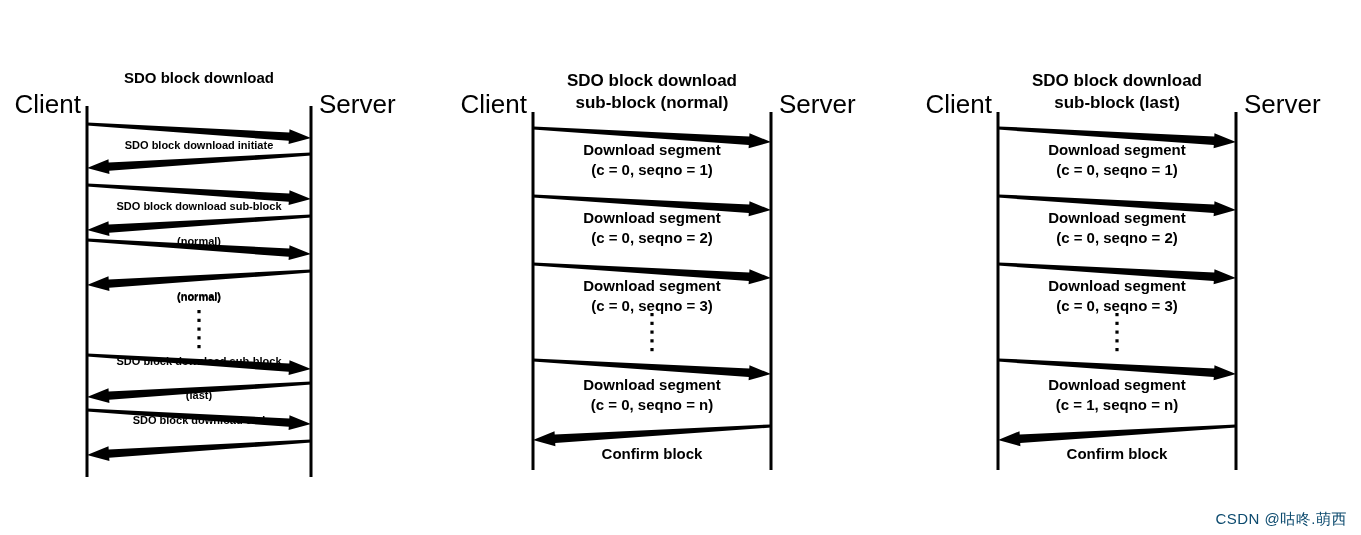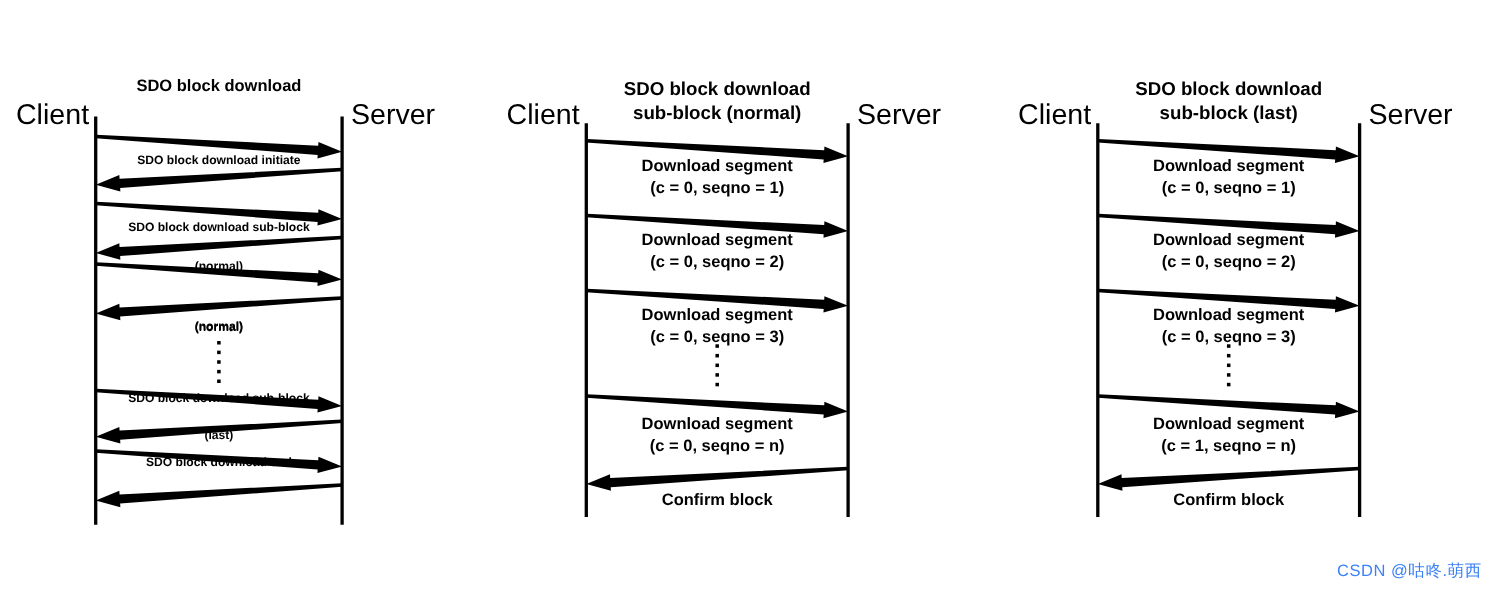--- a/index.html
+++ b/index.html
@@ -26,21 +26,21 @@
   .msg{
     font-family:"Liberation Sans", sans-serif;
     font-weight:700;
     fill:#000000;
     text-anchor:middle;
   }
   .watermark{
     position:absolute;
     right:14px;
     bottom:6px;
-    color:#3b82f6;
+    color:#0c4a6e;
     font-size:15px;
     font-family:"Liberation Sans", sans-serif;
     letter-spacing:0.5px;
     white-space:nowrap;
   }
 </style>
 </head>
 <body>
 
 <div class="canvas">

